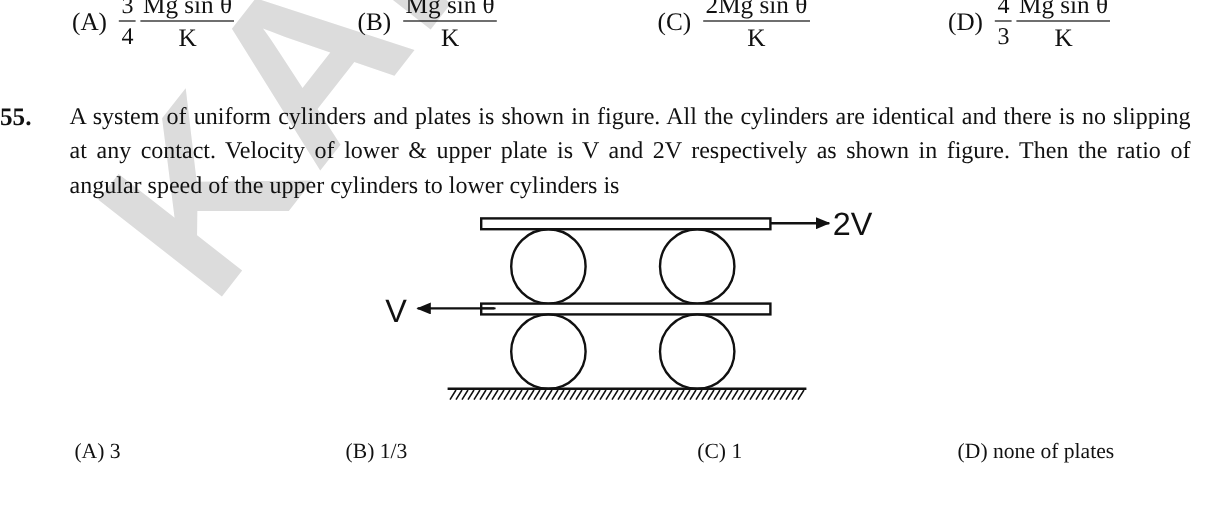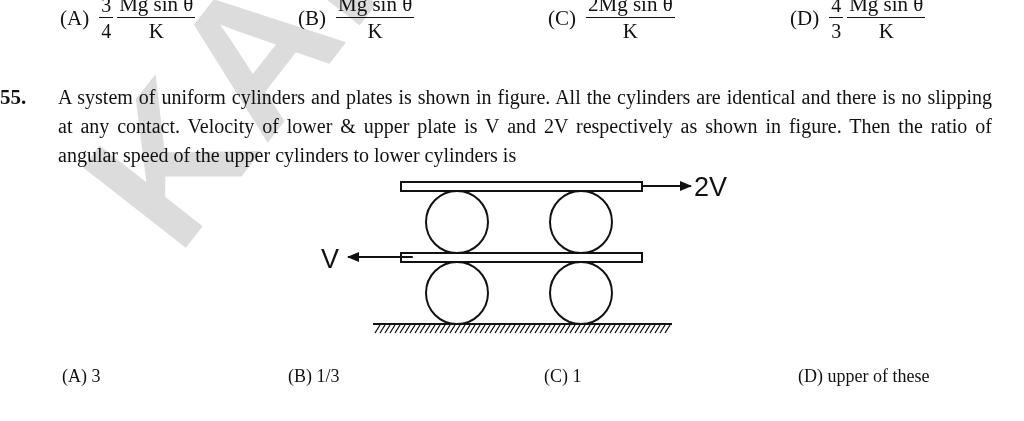--- a/index.html
+++ b/index.html
@@ -119,20 +119,20 @@
 </svg>
 
 <div class="ans layer" style="left:62px;">
   <span>(A)</span>
   <span>3</span>
 </div>
 <div class="ans layer" style="left:288px;">
   <span>(B)</span>
   <span>1/3</span>
 </div>
-<div class="ans layer" style="left:544px;">
+<div class="ans layer" style="left:581px;">
   <span>(C)</span>
   <span>1</span>
 </div>
 <div class="ans layer" style="left:798px;">
   <span>(D)</span>
-  <span>upper of these</span>
+  <span>none of plates</span>
 </div>
 
 </body></html>

